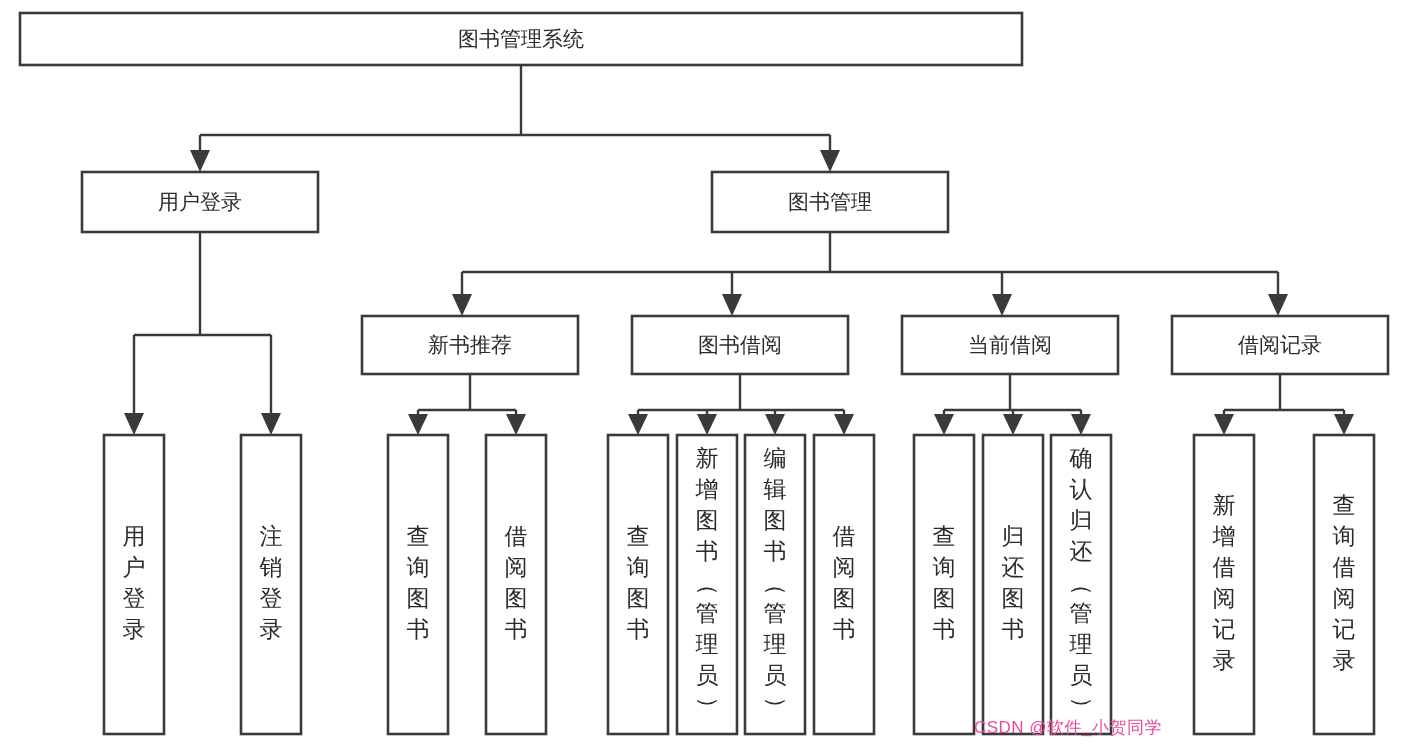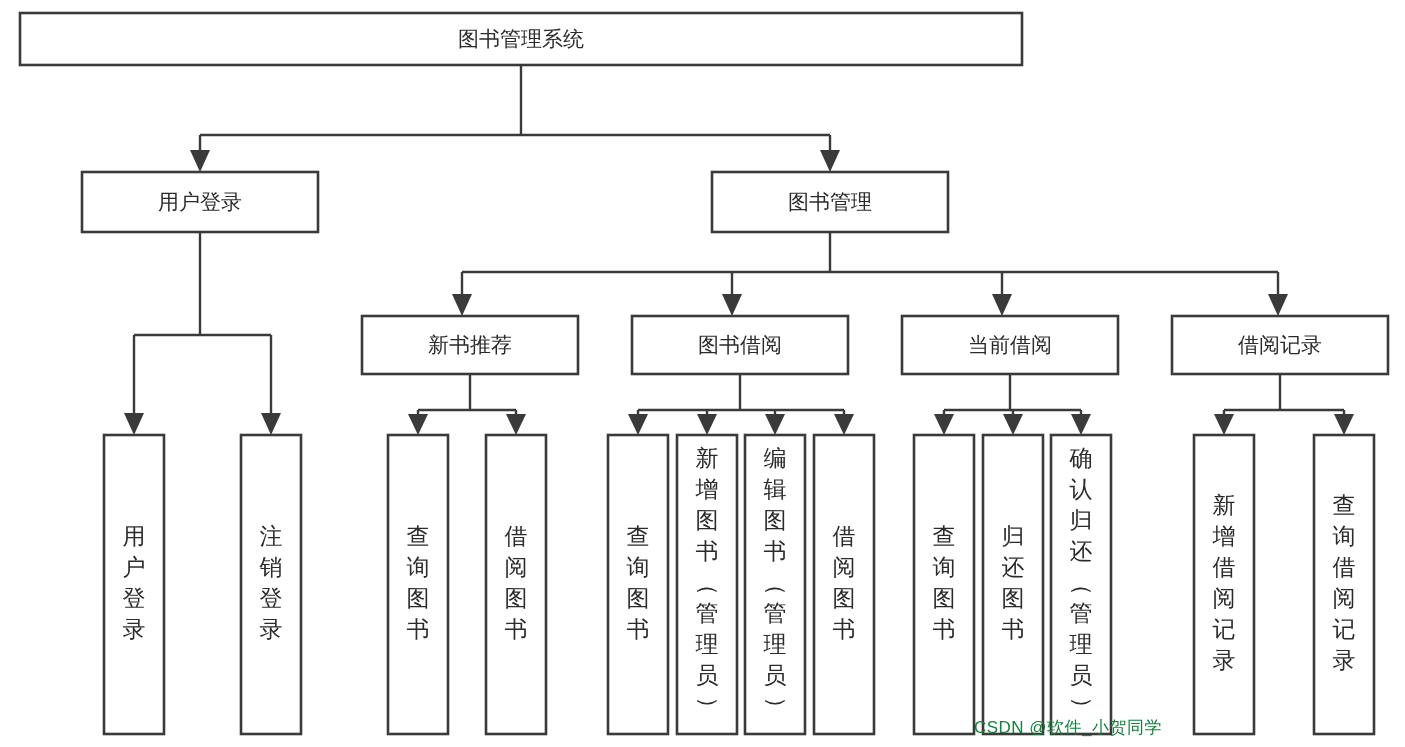--- a/index.html
+++ b/index.html
@@ -53,21 +53,21 @@
     font-size: 23px;
     fill: #2b2b2b;
     text-anchor: middle;
   }
   .watermark {
     position: absolute;
     right: 8px;
     bottom: 8px;
     font-family: "Liberation Sans", "DejaVu Sans", sans-serif;
     font-size: 17px;
-    color: #15803d;
+    color: #ec4899;
     letter-spacing: 0.5px;
     white-space: nowrap;
     user-select: none;
   }
 </style>
 </head>
 <body>
 
 <div id="diagram-root">
 

